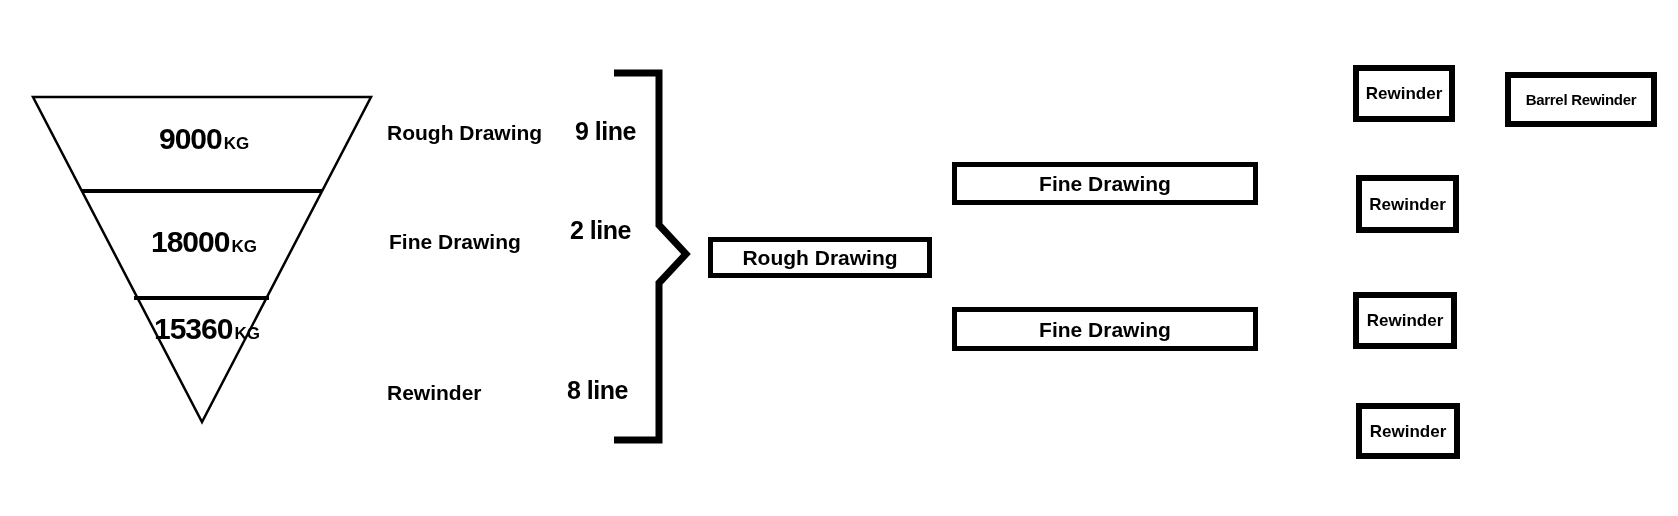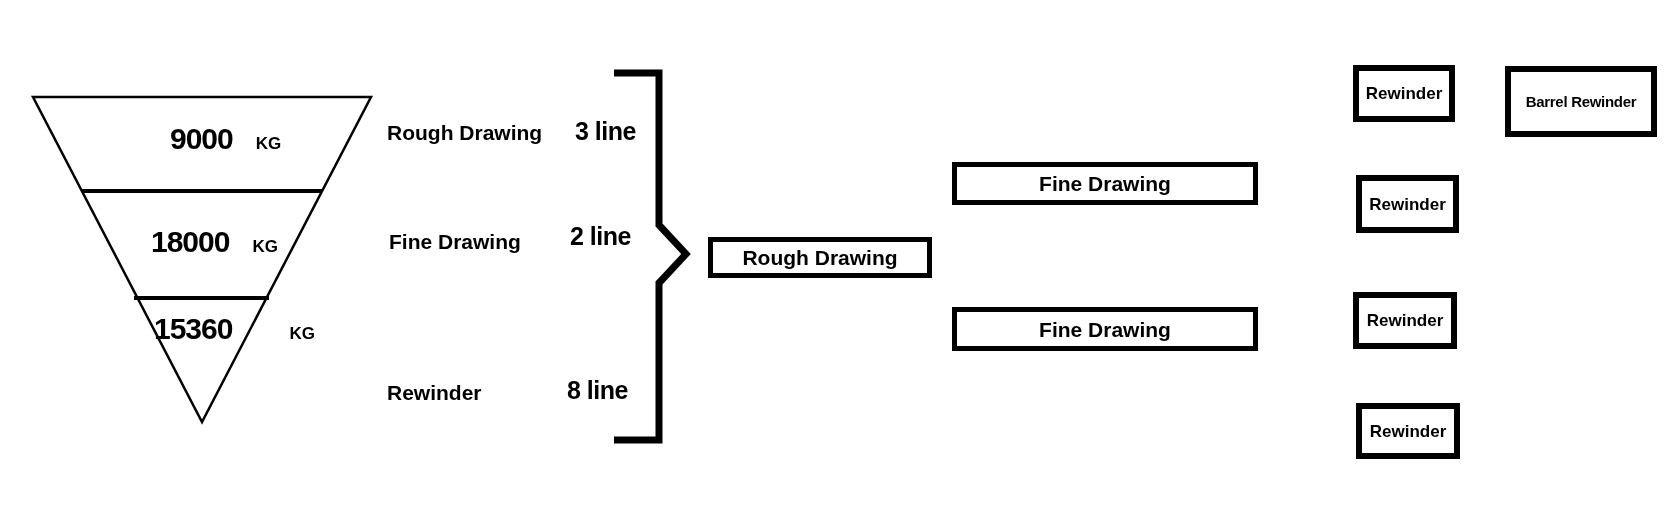--- a/index.html
+++ b/index.html
@@ -21,21 +21,21 @@
     position: absolute;
     display: flex;
     align-items: baseline;
     font-size: 30px;
     letter-spacing: -1px;
     line-height: 1;
   }
   .funnel-val .kg {
     font-size: 17px;
     letter-spacing: 0;
-    margin-left: 23px;
+    margin-left: 2px;
   }
 
   
   .legend-label { font-size: 21px; line-height: 1.15; }
   .legend-count { font-size: 25px; line-height: 1.15; letter-spacing: -0.5px; }
 
   
   .pbox {
     position: absolute;
     box-sizing: border-box;
@@ -56,46 +56,46 @@
 
 <div class="canvas">
 
   <svg class="gfx" width="1678" height="516" viewBox="0 0 1678 516">
     <polygon points="33,97 371,97 202,422" fill="none" stroke="#000000" stroke-width="2.5"></polygon>
     <line x1="82" y1="191" x2="322" y2="191" stroke="#000000" stroke-width="4"></line>
     <line x1="134" y1="298" x2="269" y2="298" stroke="#000000" stroke-width="4"></line>
     <path d="M 614 73 L 659 73 L 659 225 L 686 254 L 659 283 L 659 440 L 614 440" fill="none" stroke="#000000" stroke-width="7" stroke-linejoin="miter"></path>
   </svg>
 
-  <div class="funnel-val" style="left:170px; top:124px;">
+  <div class="funnel-val" style="left:159px; top:124px;">
     <span>9000</span>
     <span class="kg">KG</span>
   </div>
   <div class="funnel-val" style="left:151px; top:227px;">
     <span>18000</span>
     <span class="kg">KG</span>
   </div>
-  <div class="funnel-val" style="left:154px; top:314px;gap:34px;">
+  <div class="funnel-val" style="left:154px; top:314px;">
     <span>15360</span>
     <span class="kg">KG</span>
   </div>
 
   <div class="abs legend-label" style="left:387px; top:121px;">Rough Drawing</div>
   <div class="abs legend-label" style="left:389px; top:230px;">Fine Drawing</div>
   <div class="abs legend-label" style="left:387px; top:381px;">Rewinder</div>
 
-  <div class="abs legend-count" style="left:575px; top:117px;">3 line</div>
-  <div class="abs legend-count" style="left:570px; top:222px;">2 line</div>
+  <div class="abs legend-count" style="left:575px; top:117px;">9 line</div>
+  <div class="abs legend-count" style="left:570px; top:216px;">2 line</div>
   <div class="abs legend-count" style="left:567px; top:376px;">8 line</div>
 
   <div class="pbox pbox-main" style="left:708px; top:237px; width:224px; height:41px;">Rough Drawing</div>
 
   <div class="pbox pbox-main" style="left:952px; top:162px; width:306px; height:43px;">Fine Drawing</div>
   <div class="pbox pbox-main" style="left:952px; top:307px; width:306px; height:44px;">Fine Drawing</div>
 
   <div class="pbox pbox-rew" style="left:1353px; top:65px; width:102px; height:57px;">Rewinder</div>
   <div class="pbox pbox-rew" style="left:1356px; top:175px; width:103px; height:58px;">Rewinder</div>
   <div class="pbox pbox-rew" style="left:1353px; top:292px; width:104px; height:57px;">Rewinder</div>
   <div class="pbox pbox-rew" style="left:1356px; top:403px; width:104px; height:56px;">Rewinder</div>
 
-  <div class="pbox pbox-barrel" style="left:1505px; top:66px; width:152px; height:71px;">Barrel Rewinder</div>
+  <div class="pbox pbox-barrel" style="left:1505px; top:72px; width:152px; height:55px;">Barrel Rewinder</div>
 
 </div>
 
 </body></html>

